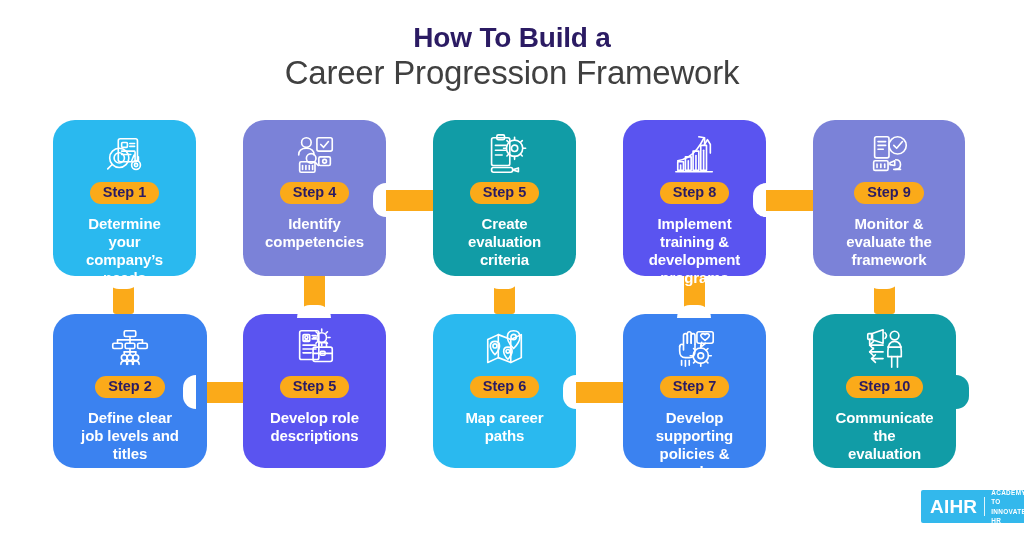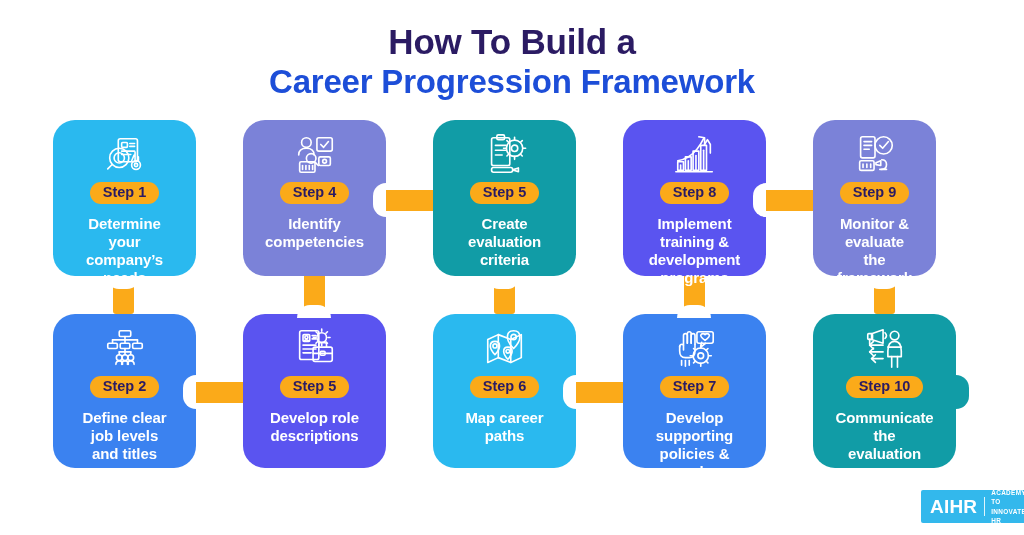--- a/index.html
+++ b/index.html
@@ -7,25 +7,25 @@
   body {
     background:#ffffff;
     font-family:"Liberation Sans", sans-serif;
     position:relative;
     overflow:hidden;
   }
 
   
   #title-block { position:absolute; left:0; top:22px; width:1024px; text-align:center; }
   #title-line1 {
-    font-size:35px; font-weight:bold; color:#2b1b63;
+    font-size:28px; font-weight:bold; color:#2b1b63;
     letter-spacing:-0.2px; line-height:1.16;
   }
   #title-line2 {
-    font-size:33px; font-weight:bold; color:#1d4ed8;
+    font-size:33px; font-weight:normal; color:#404040;
     letter-spacing:-0.2px; line-height:1.16;
   }
 
   
   #board { position:absolute; left:0; top:0; width:1024px; height:535px; }
 
   .card {
     position:absolute;
     border-radius:22px;
     color:#ffffff;
@@ -185,21 +185,21 @@
         <line x1="33" y1="19" x2="33" y2="40"></line>
         <line x1="4" y1="41.5" x2="42" y2="41.5"></line>
         <path d="M40 22 v-9 l-3 -5 l-3 5"></path>
       </svg>
     </span>
     <span class="badge">Step 8</span>
     <span class="card-label">Implement training &amp; development programs</span>
   </div>
   <div class="notch-r" style="left:753px; top:183px;"></div>
 
-  <div class="card" style="left:813px; top:120px; width:123px; height:156px; background:#7b82d8;">
+  <div class="card" style="left:813px; top:120px; width:152px; height:156px; background:#7b82d8;">
     <span class="card-icon">
       <svg viewBox="0 0 48 48" fill="none" stroke="#ffffff" stroke-width="1.7" stroke-linecap="round" stroke-linejoin="round">
         <rect x="9" y="5" width="15" height="22" rx="2"></rect>
         <line x1="12.5" y1="10" x2="20.5" y2="10"></line>
         <line x1="12.5" y1="14" x2="20.5" y2="14"></line>
         <line x1="12.5" y1="18" x2="18" y2="18"></line>
         <circle cx="33" cy="14" r="9"></circle>
         <polyline points="29,14 32,17 38,10"></polyline>
         <rect x="8" y="30" width="15" height="10" rx="1.5"></rect>
         <line x1="11.5" y1="33.5" x2="11.5" y2="37"></line>
@@ -208,21 +208,21 @@
         <path d="M25 32 l5 -2 l0 5 l-5 -1 z"></path>
         <path d="M31 29 q5 0 5 5 q0 5 -5 5"></path>
         <line x1="29" y1="39" x2="36" y2="39"></line>
       </svg>
     </span>
     <span class="badge">Step 9</span>
     <span class="card-label">Monitor &amp; evaluate the framework</span>
   </div>
   <div class="notch-t" style="left:866px; top:276px;"></div>
 
-  <div class="card" style="left:53px; top:314px; width:143px; height:154px; background:#3b82f0;">
+  <div class="card" style="left:53px; top:314px; width:154px; height:154px; background:#3b82f0;">
     <span class="card-icon">
       <svg viewBox="0 0 48 48" fill="none" stroke="#ffffff" stroke-width="1.7" stroke-linecap="round" stroke-linejoin="round">
         <rect x="18" y="5" width="12" height="6" rx="1.3"></rect>
         <line x1="24" y1="11" x2="24" y2="14.5"></line>
         <line x1="11" y1="14.5" x2="37" y2="14.5"></line>
         <line x1="11" y1="14.5" x2="11" y2="18"></line>
         <line x1="24" y1="14.5" x2="24" y2="18"></line>
         <line x1="37" y1="14.5" x2="37" y2="18"></line>
         <rect x="6" y="18" width="10" height="5.5" rx="1.3"></rect>
         <rect x="19" y="18" width="10" height="5.5" rx="1.3"></rect>

